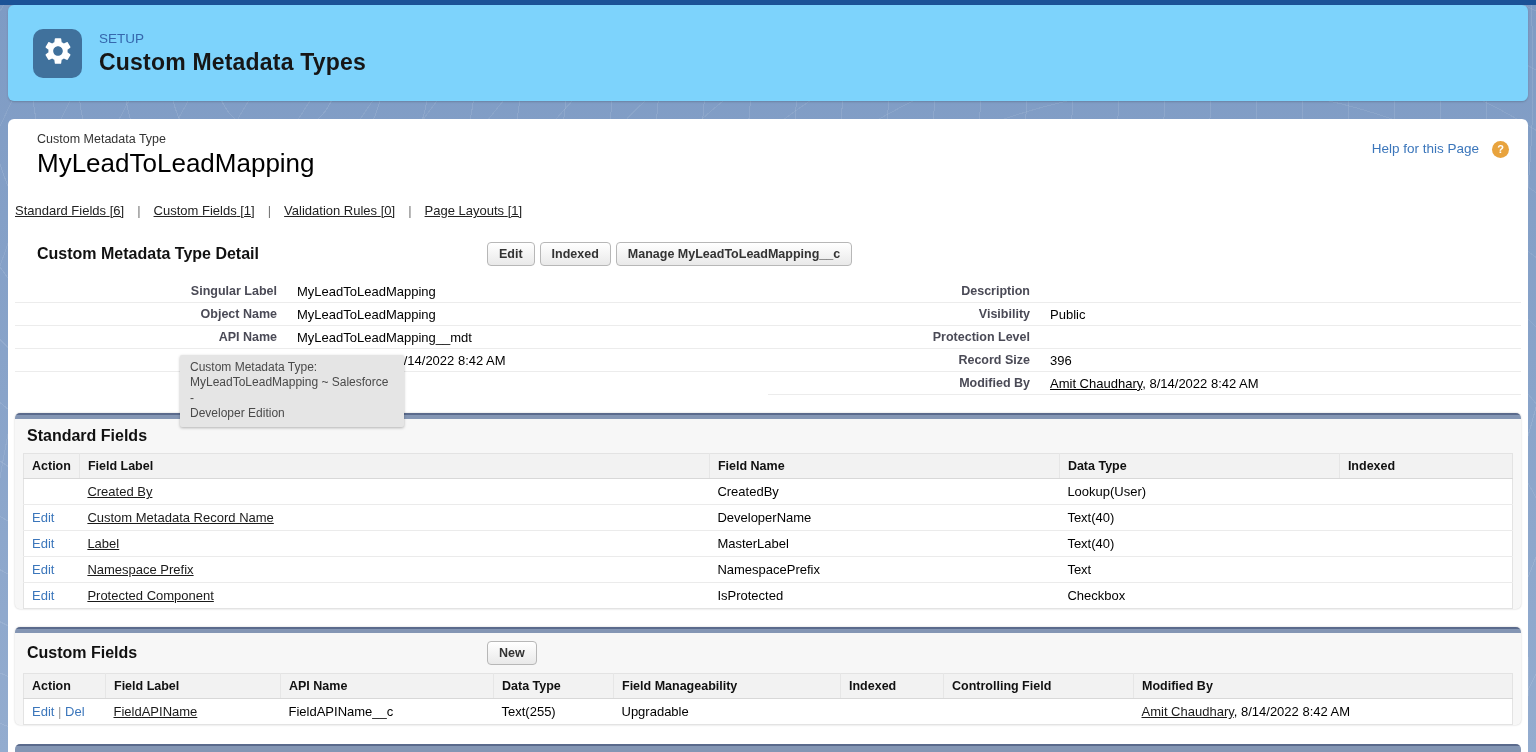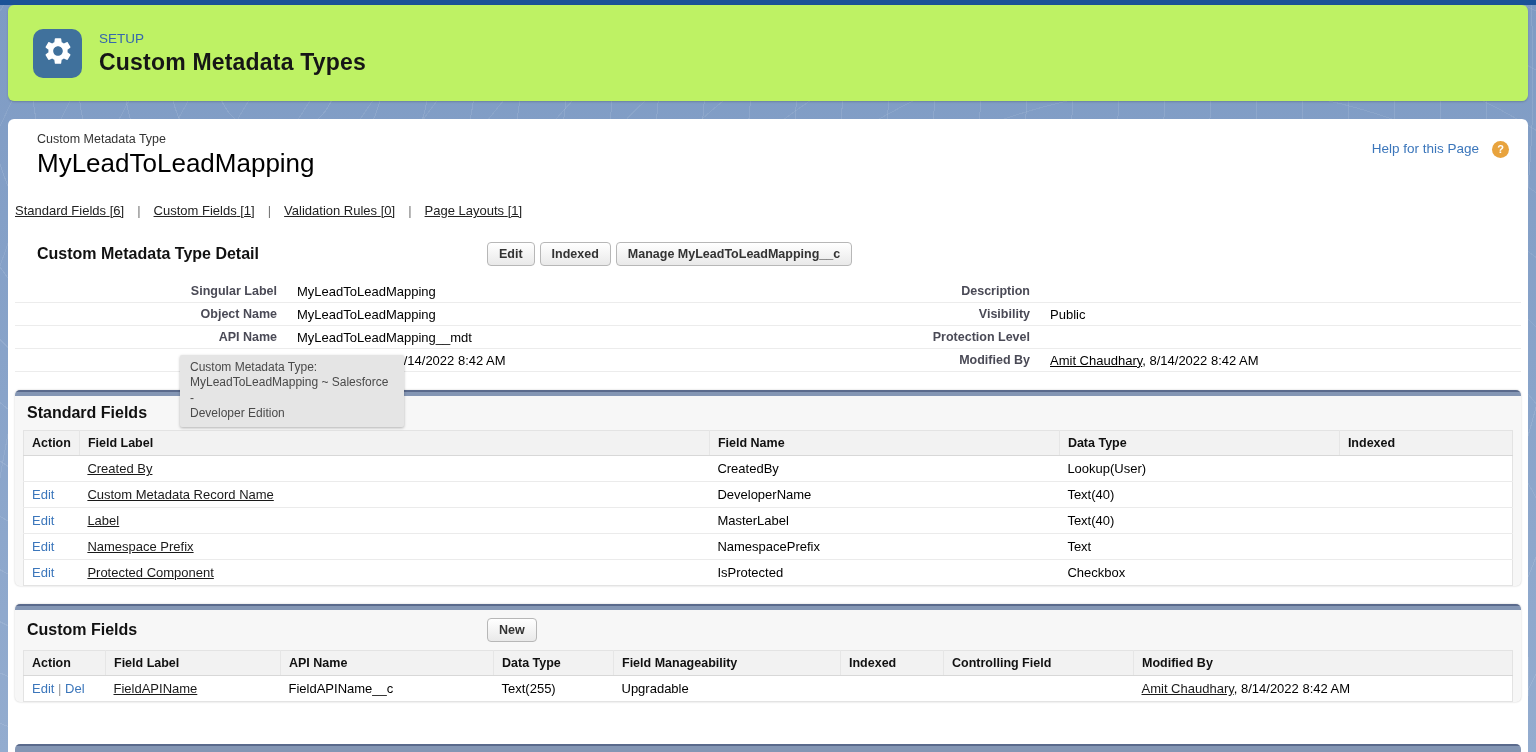--- a/index.html
+++ b/index.html
@@ -9,21 +9,21 @@
     background-color: #8ba6cb;
     background-image:
       repeating-radial-gradient(circle at 18% 10%, transparent 0 14px, rgba(255,255,255,.10) 14px 15px, transparent 15px 46px),
       repeating-radial-gradient(circle at 78% 90%, transparent 0 18px, rgba(255,255,255,.08) 18px 19px, transparent 19px 52px),
       linear-gradient(180deg, #7e9bc4 0%, #93accf 100%);
   }
   .topbar { height: 5px; background: #1b5297; }
 
   
   .header-card {
-    margin: 0 8px; height: 96px; background: #bef264;
+    margin: 0 8px; height: 96px; background: #7dd3fc;
     border-radius: 6px; display: flex; align-items: center;
     padding-left: 25px; gap: 17px;
     box-shadow: 0 1px 2px rgba(0,0,0,.18);
   }
   .setup-tile {
     width: 49px; height: 49px; border-radius: 10px; background: #40719c;
     display: flex; align-items: center; justify-content: center; flex: none;
   }
   .setup-tile svg { width: 32px; height: 32px; }
   .setup-label { color: #3567ad; font-size: 13.5px; margin-bottom: 3px; }
@@ -169,20 +169,24 @@
         <div class="dlabel">Description</div>
         <div class="dvalue"></div>
       </div>
       <div class="drow">
         <div class="dlabel">Visibility</div>
         <div class="dvalue">Public</div>
       </div>
       <div class="drow">
         <div class="dlabel">Protection Level</div>
         <div class="dvalue"></div>
+      </div>
+      <div class="drow">
+        <div class="dlabel">Record Size</div>
+        <div class="dvalue">396</div>
       </div>
       <div class="drow">
         <div class="dlabel">Modified By</div>
         <div class="dvalue"><a>Amit Chaudhary</a><span>, 8/14/2022 8:42 AM</span></div>
       </div>
     </div>
   </div>
 
   <section class="block">
     <div class="block-topbar"></div>

